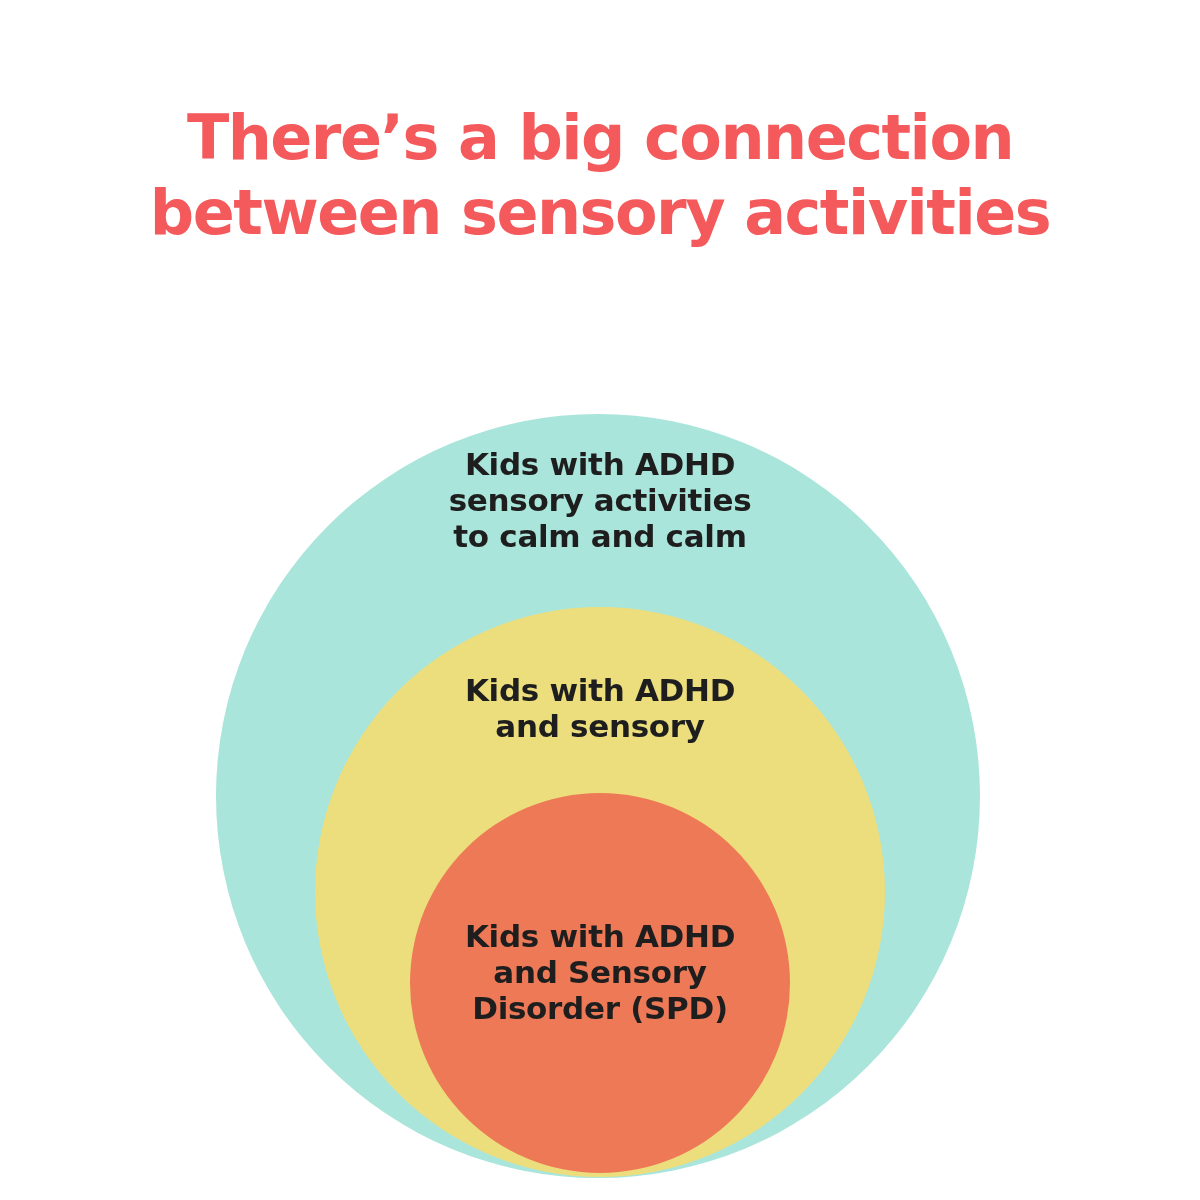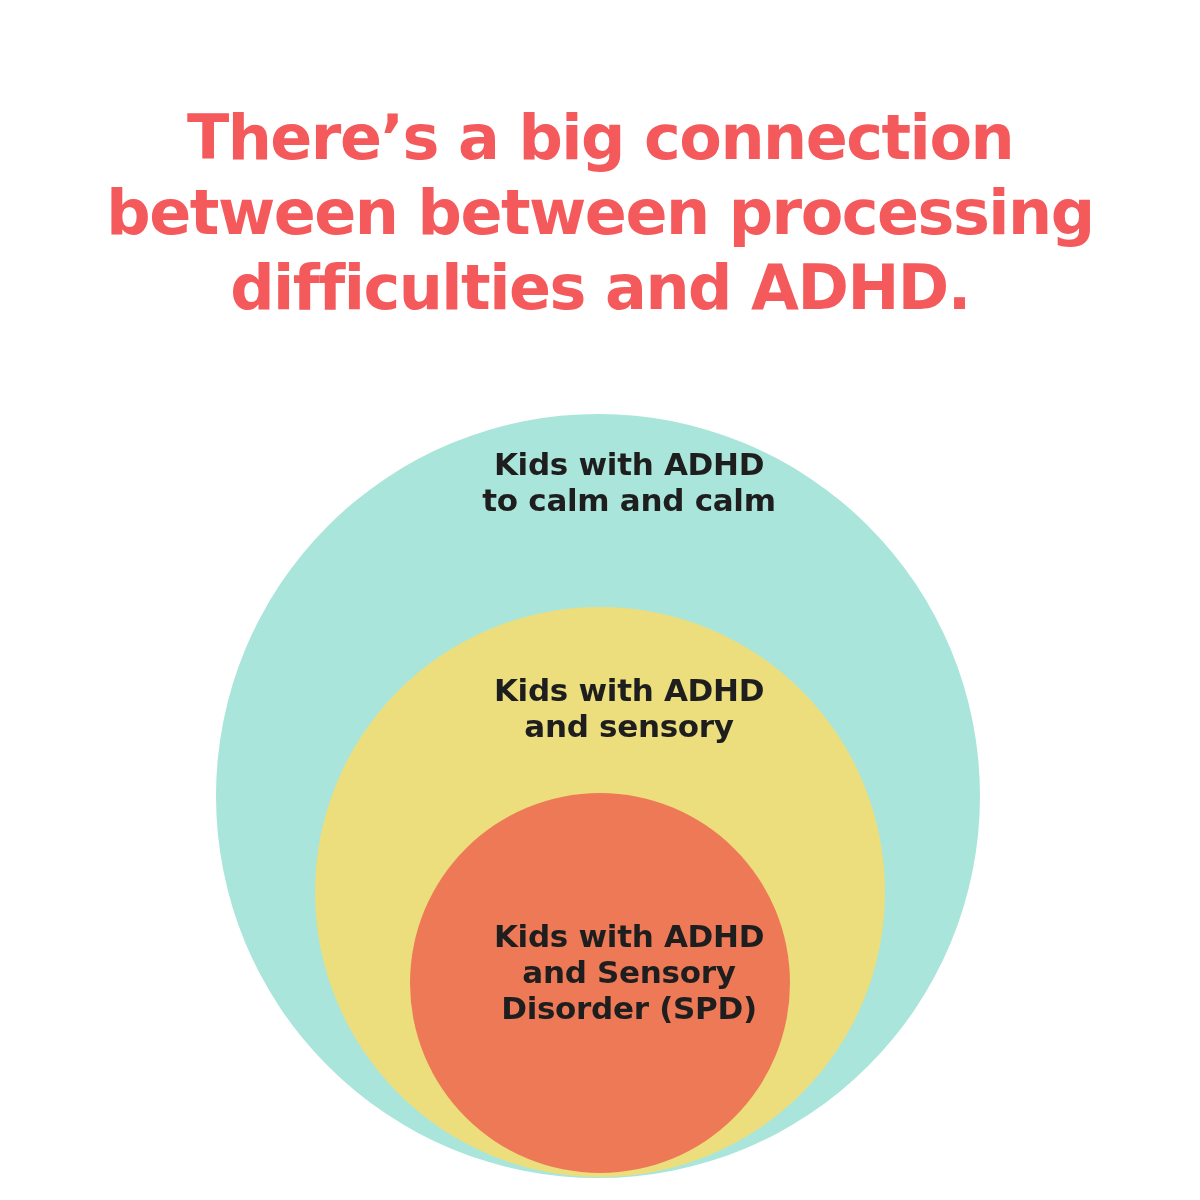--- a/index.html
+++ b/index.html
@@ -43,47 +43,46 @@
   .label {
     position: absolute;
     left: 600px;
     transform: translateX(-50%);
     text-align: center;
     font-size: 31px;
     line-height: 36px;
     font-weight: 600;
     letter-spacing: -0.3px;
     white-space: nowrap;
-    margin-left: 29px;
   }
   .label-outer  { top: 446px; }
   .label-middle { top: 672px; }
   .label-inner  { top: 918px; }
 </style>
 </head>
 <body>
 
 <div class="canvas" style="background-color: rgb(255, 255, 255);">
 
   <header class="title" style="color: rgb(244, 89, 91);">
     <div class="title-line">There’s a big connection</div>
-    <div class="title-line">between between processing</div>
-    <div class="title-line">difficulties and ADHD.</div>
+    <div class="title-line">between sensory activities</div>
   </header>
 
   <div class="diagram">
 
     <div class="circle outer" style="background-color: rgb(169, 229, 218);"></div>
 
     <div class="circle middle" style="background-color: rgb(236, 222, 124);"></div>
 
     <div class="circle inner" style="background-color: rgb(238, 121, 87);"></div>
 
     <div class="label label-outer" style="color: rgb(30, 30, 30);">
       <div>Kids with ADHD</div>
+      <div>sensory activities</div>
       <div>to calm and calm</div>
     </div>
 
     <div class="label label-middle" style="color: rgb(30, 30, 30);">
       <div>Kids with ADHD</div>
       <div>and sensory</div>
     </div>
 
     <div class="label label-inner" style="color: rgb(30, 30, 30);">
       <div>Kids with ADHD</div>

